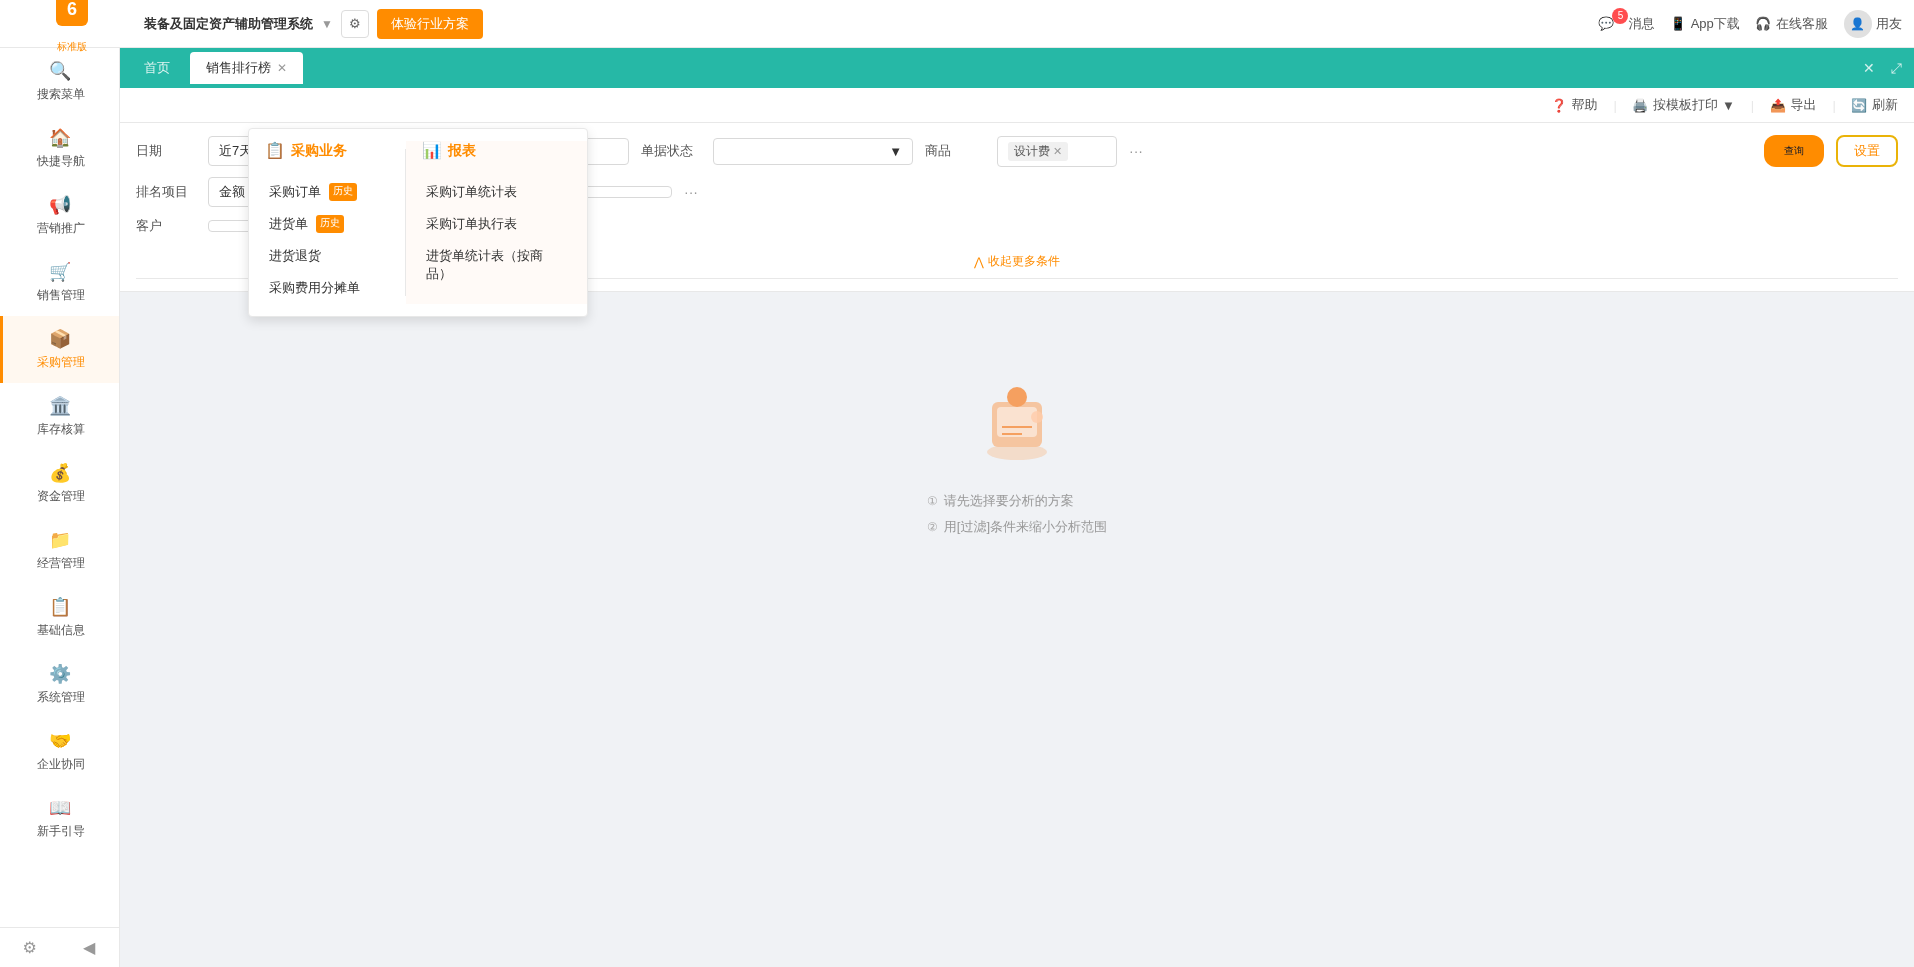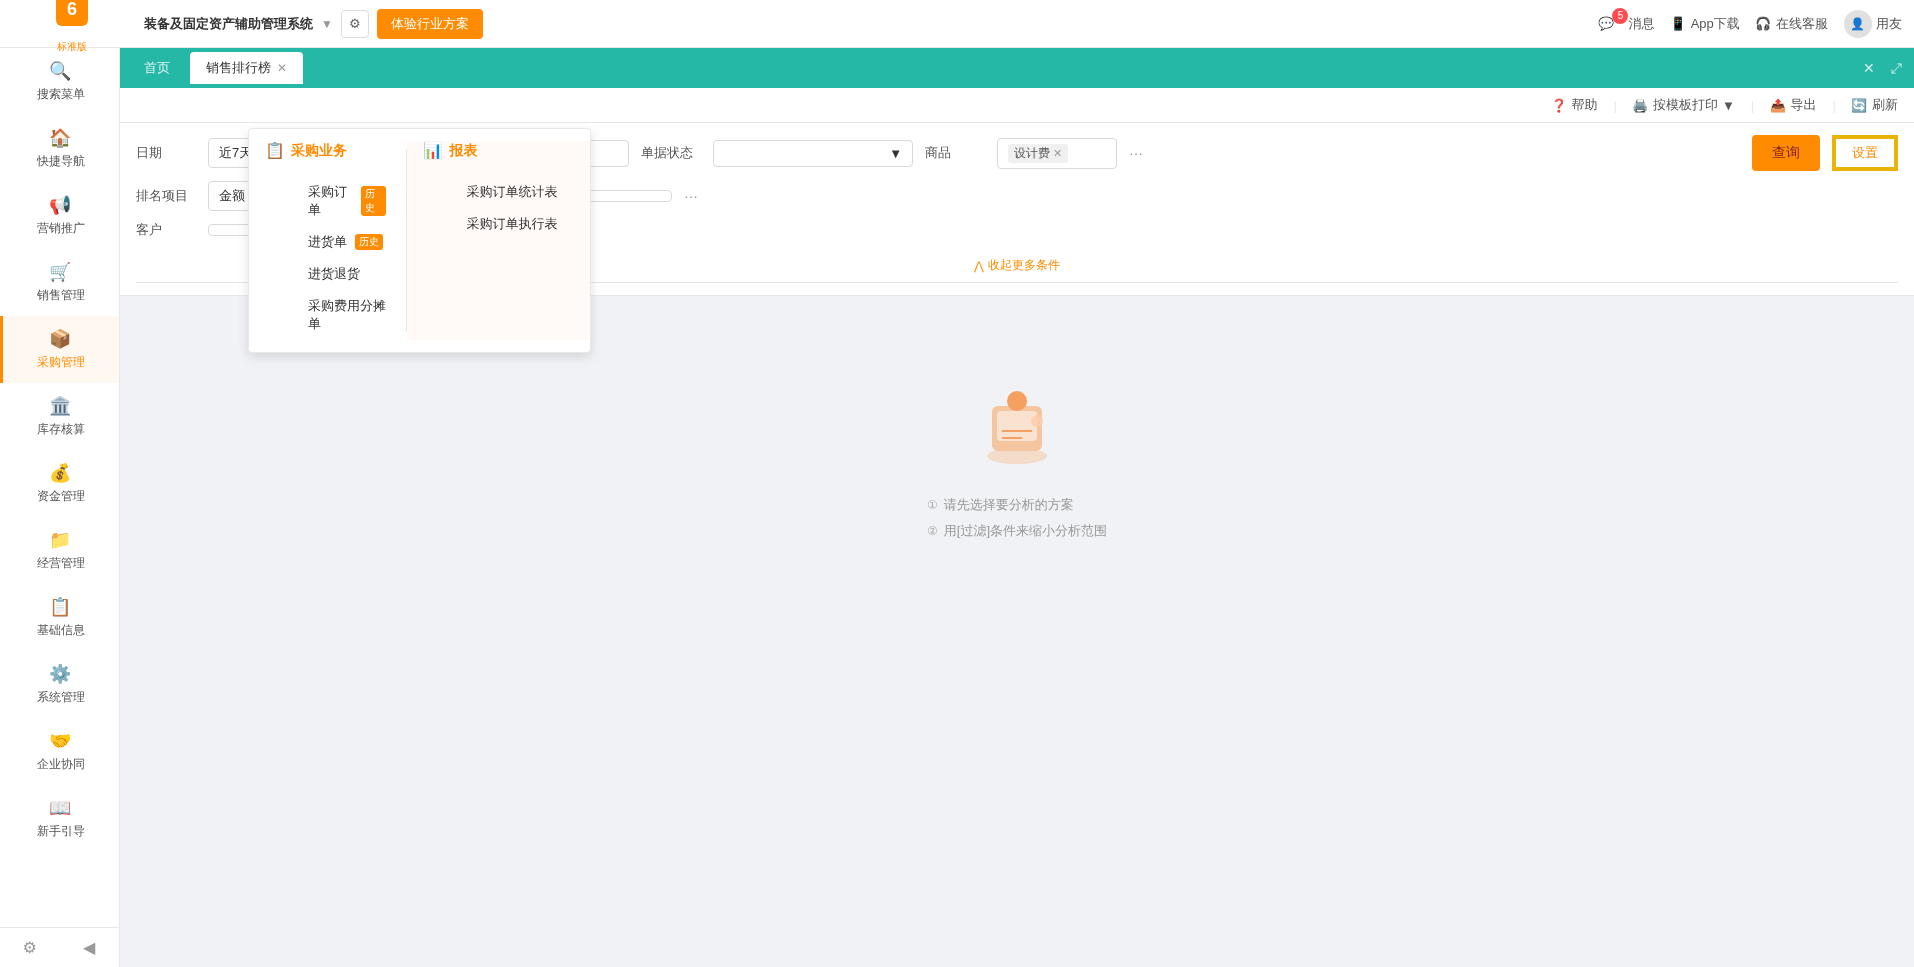--- a/index.html
+++ b/index.html
@@ -295,32 +295,32 @@
       font-size: 13px;
       white-space: nowrap;
     }
     .filter-actions {
       display: flex;
       gap: 12px;
       margin-left: auto;
     }
     .btn-query {
       background: #ff8c00;
-      color: #7f1d1d;
+      color: #0f172a;
       border: none;
-      border-radius: 4px;
+      border-radius: 12px;
       padding: 6px 20px;
       cursor: pointer;
-      font-size: 14px;
+      font-size: 10px;
     }
     .btn-set {
       background: #fff;
       color: #ff8c00;
-      border: 4px solid #eab308;
-      border-radius: 0;
+      border: 2px solid #eab308;
+      border-radius: 8px;
       padding: 5px 16px;
       cursor: pointer;
       font-size: 13px;
     }
     .toolbar {
       display: flex;
       align-items: center;
       justify-content: flex-end;
       padding: 8px 16px;
       gap: 16px;
@@ -408,28 +408,26 @@
       font-weight: bold;
       color: #ff8c00;
       margin-bottom: 10px;
       padding-bottom: 6px;
     }
     .dropdown-col-title-icon {
       font-size: 16px;
     }
     .dropdown-item {
       display: flex;
-      align-items: center;
       gap: 8px;
       padding: 7px 4px;
       cursor: pointer;
       color: #333;
       font-size: 13px;
       border-radius: 3px;
-      margin-left: 39px;
     }
     .history-tag {
       background: #ff8c00;
       color: white;
       font-size: 10px;
       border-radius: 3px;
       padding: 1px 4px;
     }
     .divider-line {
       width: 1px;
@@ -680,19 +678,22 @@
             <div class="dropdown-col-title">
               <span class="dropdown-col-title-icon">📊</span>
               <span>报表</span>
             </div>
             <div class="dropdown-item">
               <span>采购订单统计表</span>
             </div>
             <div class="dropdown-item">
               <span>采购订单执行表</span>
             </div>
+            <div class="dropdown-item">
+              <span>进货单统计表（按商品）</span>
+            </div>
           </div>
         </div>
       </div>
 
     </div>
   </div>
 </div>
 
 </body></html>

